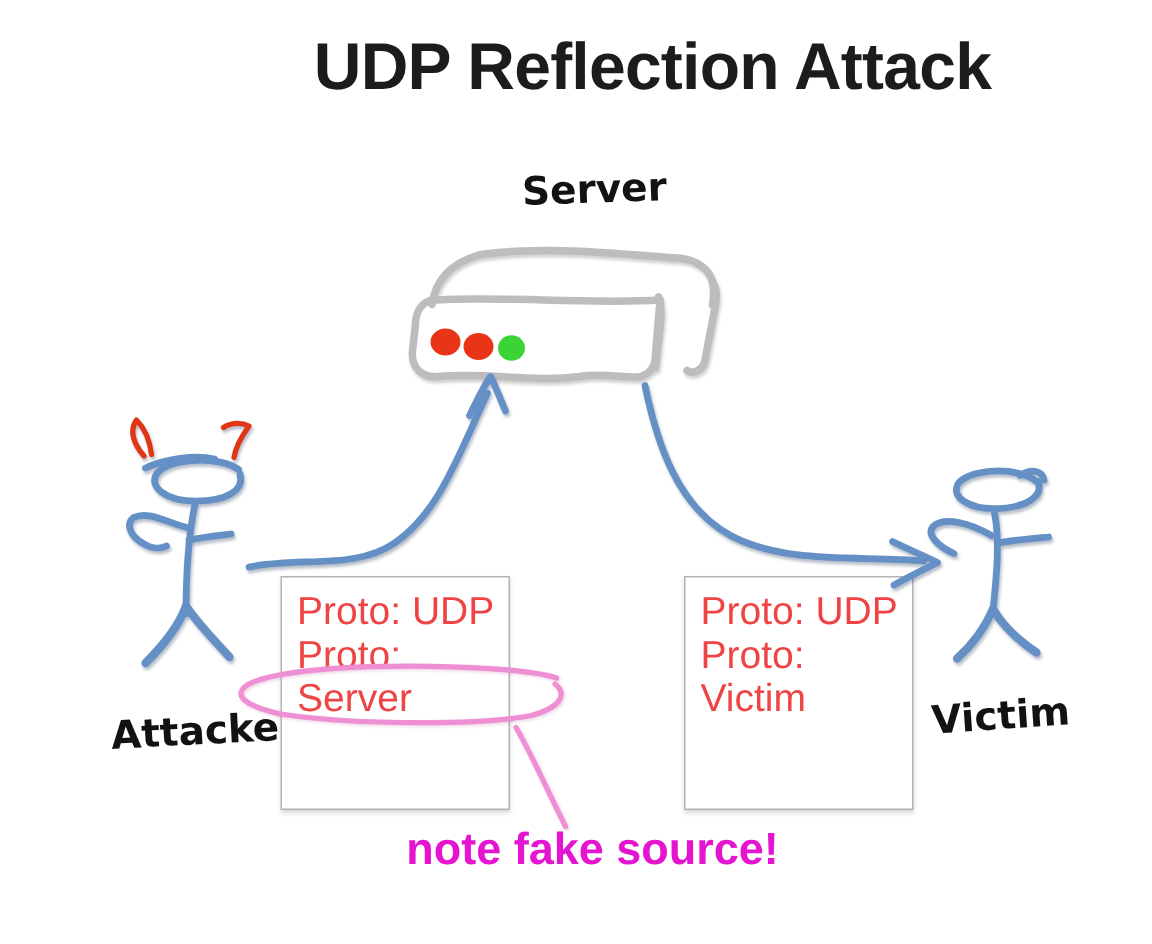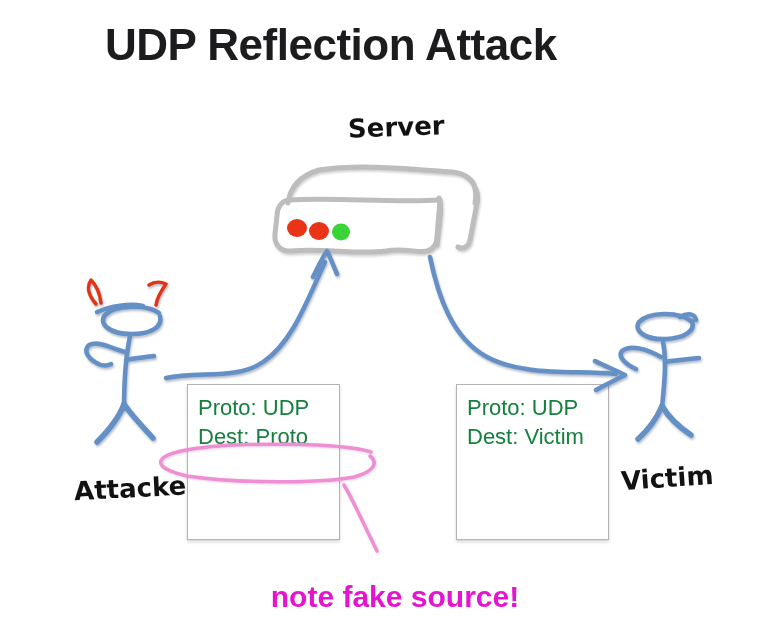--- a/index.html
+++ b/index.html
@@ -5,46 +5,47 @@
   html,body{margin:0;padding:0;background:#ffffff;}
   #slide{
     position:relative;
     width:768px;height:629px;
     background:#ffffff;
     overflow:hidden;
     font-family:"Liberation Sans", sans-serif;
   }
   #title{
     position:absolute;left:105px;top:20px;width:660px;
+    text-align:center;
     font-size:44px;font-weight:600;letter-spacing:-0.5px;
     color:#1c1c1e;
   }
   .hand-label{
     position:absolute;
     font-family:"DejaVu Sans", sans-serif;
     font-weight:600;
     color:#121212;
   }
   #server-label{left:348px;top:112px;font-size:26px;transform:rotate(-2deg);}
   #attacker-label{left:74px;top:473px;font-size:26px;transform:rotate(-3deg);}
   #victim-label{left:621px;top:463px;font-size:26px;transform:rotate(-4deg);}
   .packet-box{
     position:absolute;top:384px;width:141px;height:146px;
     background:#ffffff;
     border:1.5px solid #b3b3b3;
     box-shadow:0 2px 3px rgba(110,110,110,0.28);
     padding:8px 0 0 10px;
-    font-size:22px;line-height:29px;
-    color:#15803d;
+    font-size:26px;line-height:29px;
+    color:#ef4444;
     z-index:1;
   }
   #request-packet{left:187px;}
   #response-packet{left:456px;}
   #note-text{
-    position:absolute;left:240px;top:580px;width:310px;
+    position:absolute;left:240px;top:550px;width:310px;
     text-align:center;
     font-size:30px;font-weight:bold;
     color:#e414d0;
     z-index:3;
   }
   #sketch-layer{
     position:absolute;left:0;top:0;z-index:2;
     pointer-events:none;
   }
   .ink-blue{filter:drop-shadow(1px 2px 1px rgba(50,70,100,0.35));}
@@ -57,26 +58,26 @@
 <div id="slide">
 
   <div id="title">UDP Reflection Attack</div>
 
   <div id="server-label" class="hand-label">Server</div>
   <div id="attacker-label" class="hand-label">Attacker</div>
   <div id="victim-label" class="hand-label">Victim</div>
 
   <div id="request-packet" class="packet-box">
     <div>Proto: UDP</div>
-    <div>Dest: Proto</div>
+    <div>Proto: Server</div>
   </div>
 
   <div id="response-packet" class="packet-box">
     <div>Proto: UDP</div>
-    <div>Dest: Victim</div>
+    <div>Proto: Victim</div>
   </div>
 
   <div id="note-text">note fake source!</div>
 
   <svg id="sketch-layer" width="768" height="629" viewBox="0 0 768 629">
 
     <g class="ink-gray" stroke="#bdbdbd" stroke-width="5" fill="none" stroke-linecap="round" stroke-linejoin="round">
 
       <path fill="#ffffff" d="M 289,200 C 281,201 277,208 277,216 L 275,234 C 274,245 281,252 292,251
                C 324,248 356,255 386,251 C 404,248 419,253 427,251 C 434,249 437,243 437,236

